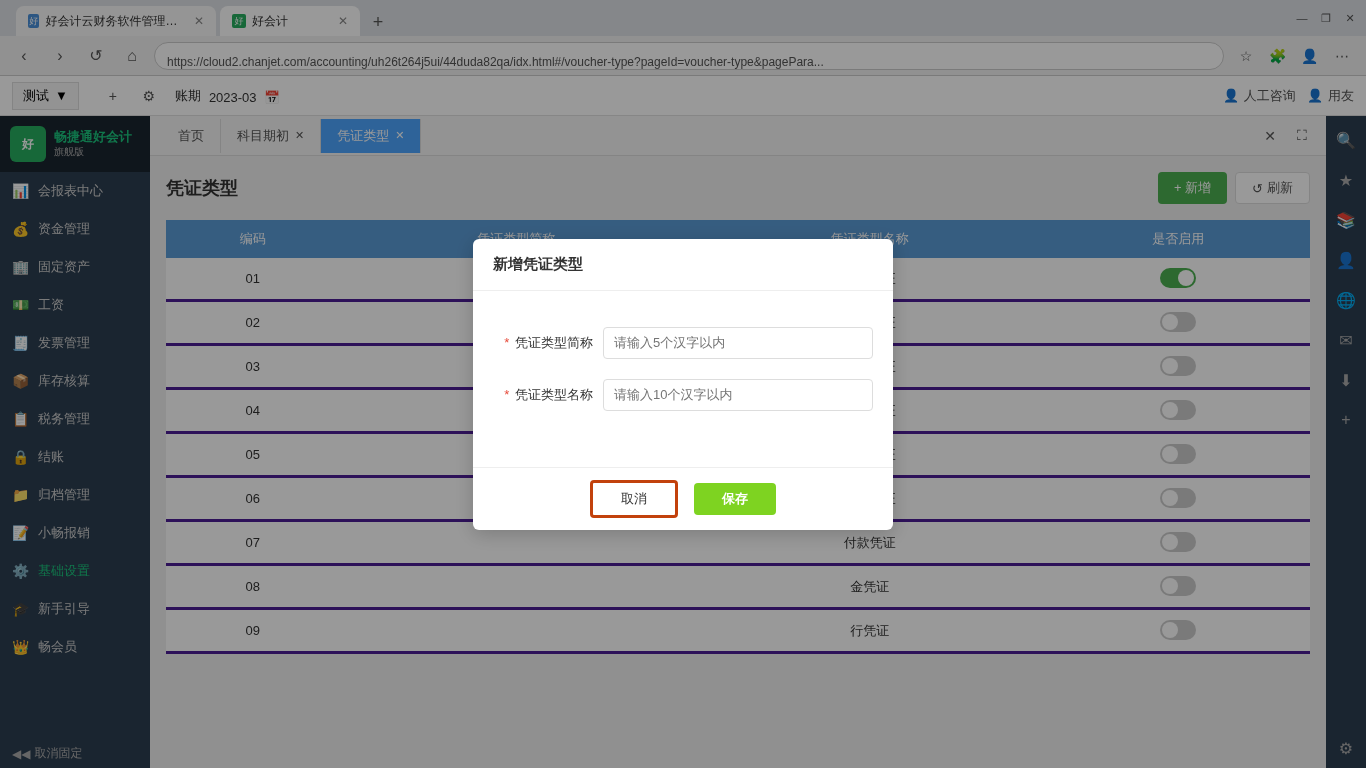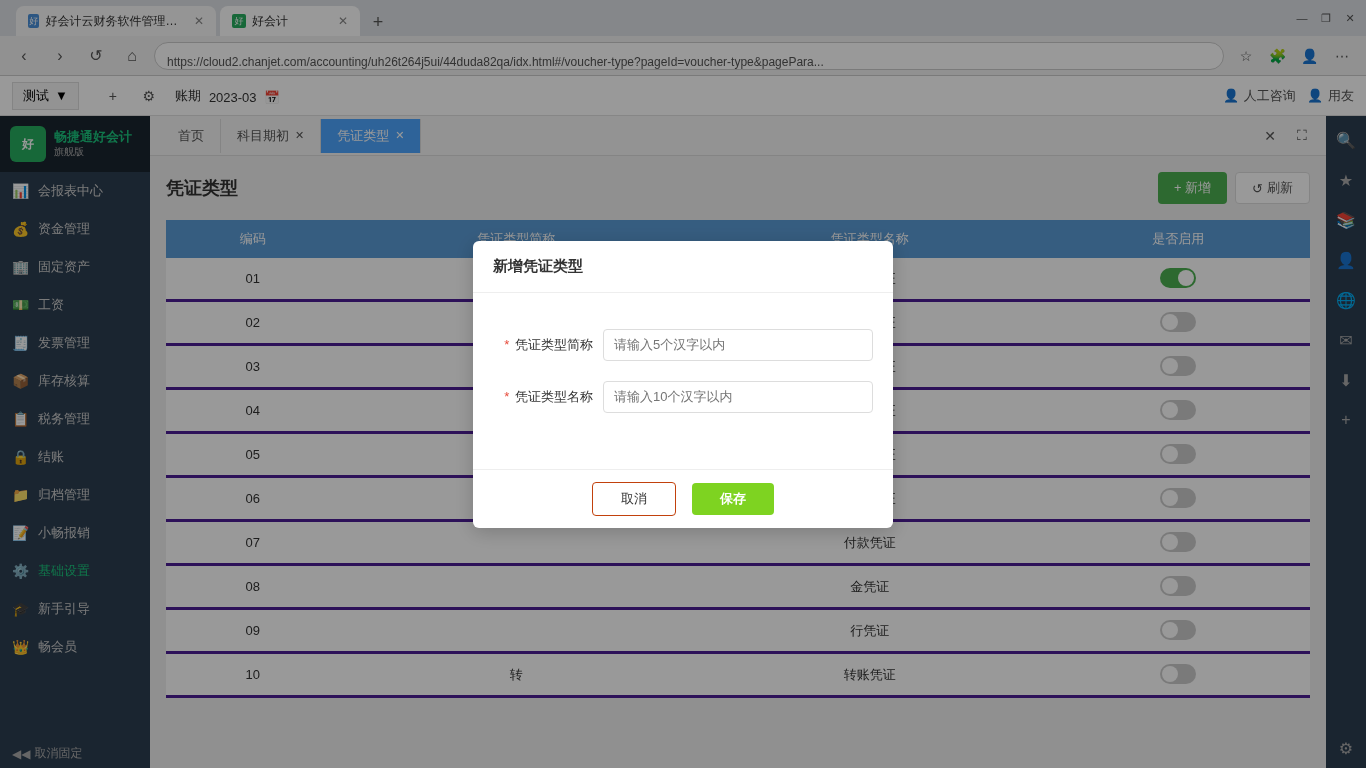--- a/index.html
+++ b/index.html
@@ -79,21 +79,21 @@
     .modal-overlay { position: fixed; top: 0; left: 0; width: 100%; height: 100%; background: rgba(0,0,0,0.4); display: flex; align-items: center; justify-content: center; z-index: 1000; }
     .modal-box { background: white; border-radius: 6px; width: 420px; box-shadow: 0 4px 20px rgba(0,0,0,0.2); }
     .modal-header { padding: 16px 20px; border-bottom: 1px solid #eee; display: flex; align-items: center; justify-content: space-between; }
     .modal-title { font-size: 15px; font-weight: bold; color: #333; }
     .modal-body { padding: 36px 20px; }
     .form-row { display: flex; align-items: center; margin-bottom: 20px; }
     .form-label { width: 100px; text-align: right; font-size: 13px; color: #333; margin-right: 10px; }
     .form-label .required { color: #e74c3c; margin-right: 2px; }
     .form-input { flex: 1; height: 32px; border: 1px solid #ddd; border-radius: 4px; padding: 0 10px; font-size: 13px; color: #999; outline: none; }
     .modal-footer { padding: 12px 20px; display: flex; align-items: center; justify-content: center; gap: 16px; border-top: 1px solid #eee; }
-    .btn-cancel { padding: 7px 28px; border: 1px solid #c2410c; background: white; color: #333; border-radius: 4px; cursor: pointer; font-size: 13px; }
+    .btn-cancel { padding: 7px 28px; border: 3px solid #c2410c; background: white; color: #333; border-radius: 4px; cursor: pointer; font-size: 13px; }
     .btn-save { padding: 7px 28px; border: none; background: #7ed321; color: white; border-radius: 4px; cursor: pointer; font-size: 13px; font-weight: bold; }
 
     
     .right-panel { width: 40px; background: #2c3e50; display: flex; flex-direction: column; align-items: center; padding: 8px 0; gap: 8px; }
     .right-panel-btn { width: 32px; height: 32px; border-radius: 4px; display: flex; align-items: center; justify-content: center; cursor: pointer; color: #aaa; font-size: 16px; }
   </style>
 </head>
 <body>
 
 <div class="browser-titlebar">
@@ -354,30 +354,20 @@
             <tr>
       <td>09</td>
       <td></td>
       <td>行凭证</td>
       <td>
         <div class="toggle-switch ">
           <div class="toggle-knob"></div>
         </div>
       </td>
     </tr>
-            <tr>
-      <td>10</td>
-      <td>转</td>
-      <td>转账凭证</td>
-      <td>
-        <div class="toggle-switch ">
-          <div class="toggle-knob"></div>
-        </div>
-      </td>
-    </tr>
           </tbody>
       </table>
     </div>
   </div>
 
   <div class="right-panel">
     <div class="right-panel-btn">🔍</div>
     <div class="right-panel-btn">★</div>
     <div class="right-panel-btn">📚</div>
     <div class="right-panel-btn">👤</div>

